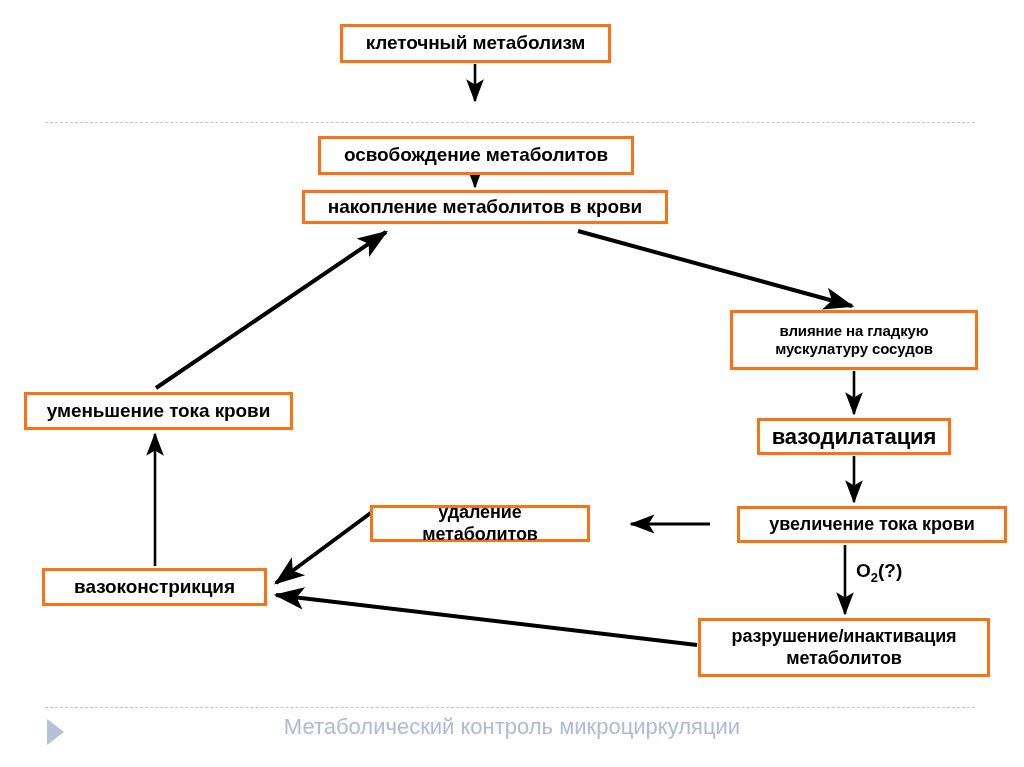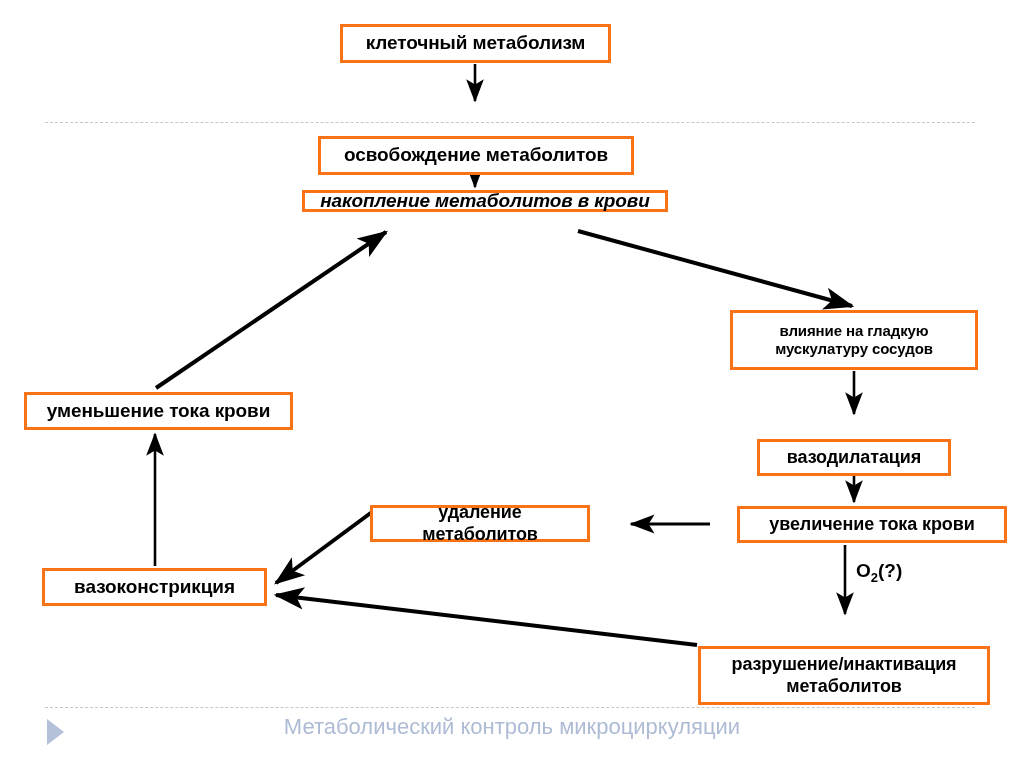--- a/index.html
+++ b/index.html
@@ -30,25 +30,25 @@
     color: #000000;
     line-height: 1.18;
     letter-spacing: -0.1px;
     z-index: 3;
   }
   .node span { display: block; padding: 0 6px; }
 
   
   #n-cell-metabolism   { left: 340px; top: 24px;  width: 271px; height: 39px; font-size: 19px; }
   #n-release           { left: 318px; top: 104px; width: 316px; height: 39px; font-size: 19px; margin-top: 32px; }
-  #n-accumulation      { left: 302px; top: 190px; width: 366px; height: 22px; font-size: 19px; font-style: italic; }
+  #n-accumulation      { left: 302px; top: 190px; width: 366px; height: 34px; font-size: 19px; }
   #n-smooth-muscle     { left: 730px; top: 310px; width: 248px; height: 60px; font-size: 15px; }
-  #n-vasodilation      { left: 757px; top: 418px; width: 194px; height: 37px; font-size: 18px; margin-top: 21px; }
+  #n-vasodilation      { left: 757px; top: 418px; width: 194px; height: 37px; font-size: 22px; }
   #n-increase-flow     { left: 737px; top: 506px; width: 270px; height: 37px; font-size: 18px; }
-  #n-destruction       { left: 698px; top: 618px; width: 292px; height: 59px; font-size: 18px; margin-top: 28px; }
+  #n-destruction       { left: 698px; top: 618px; width: 292px; height: 59px; font-size: 18px; }
   #n-removal           { left: 370px; top: 505px; width: 220px; height: 37px; font-size: 18px; }
   #n-decrease-flow     { left: 24px;  top: 392px; width: 269px; height: 38px; font-size: 19px; }
   #n-vasoconstriction  { left: 42px;  top: 568px; width: 225px; height: 38px; font-size: 19px; }
 
   
   #lbl-o2 {
     position: absolute;
     left: 856px;
     top: 560px;
     font-size: 19px;

